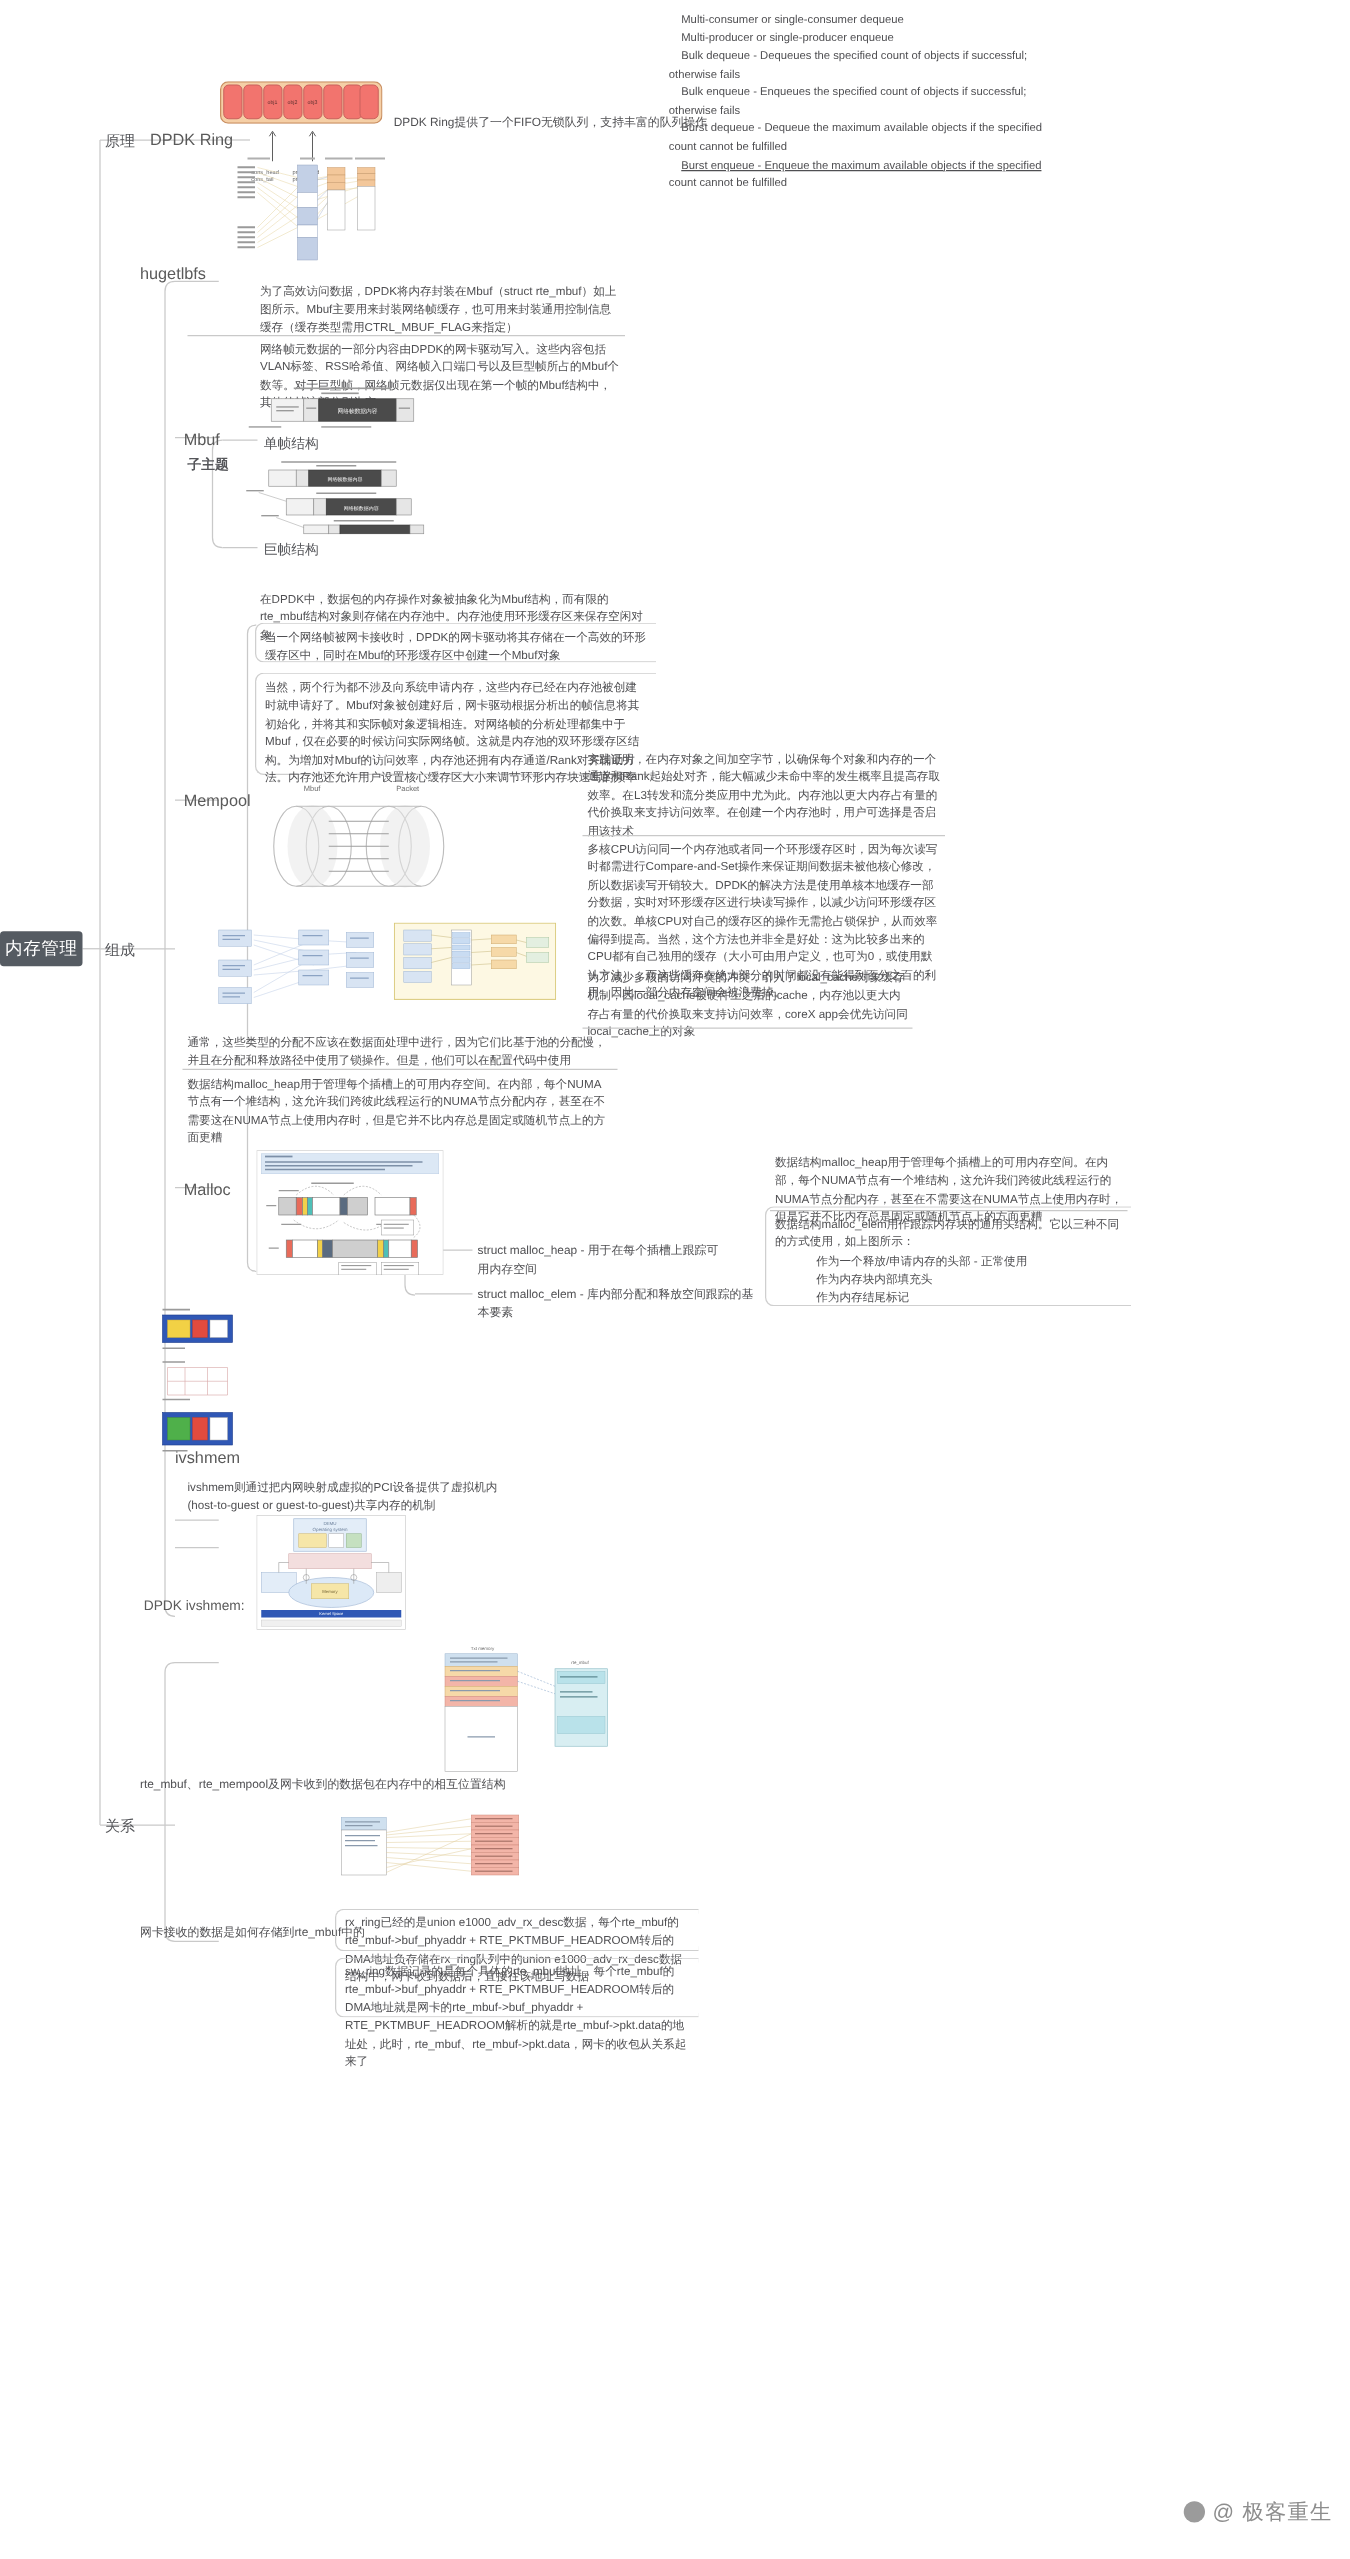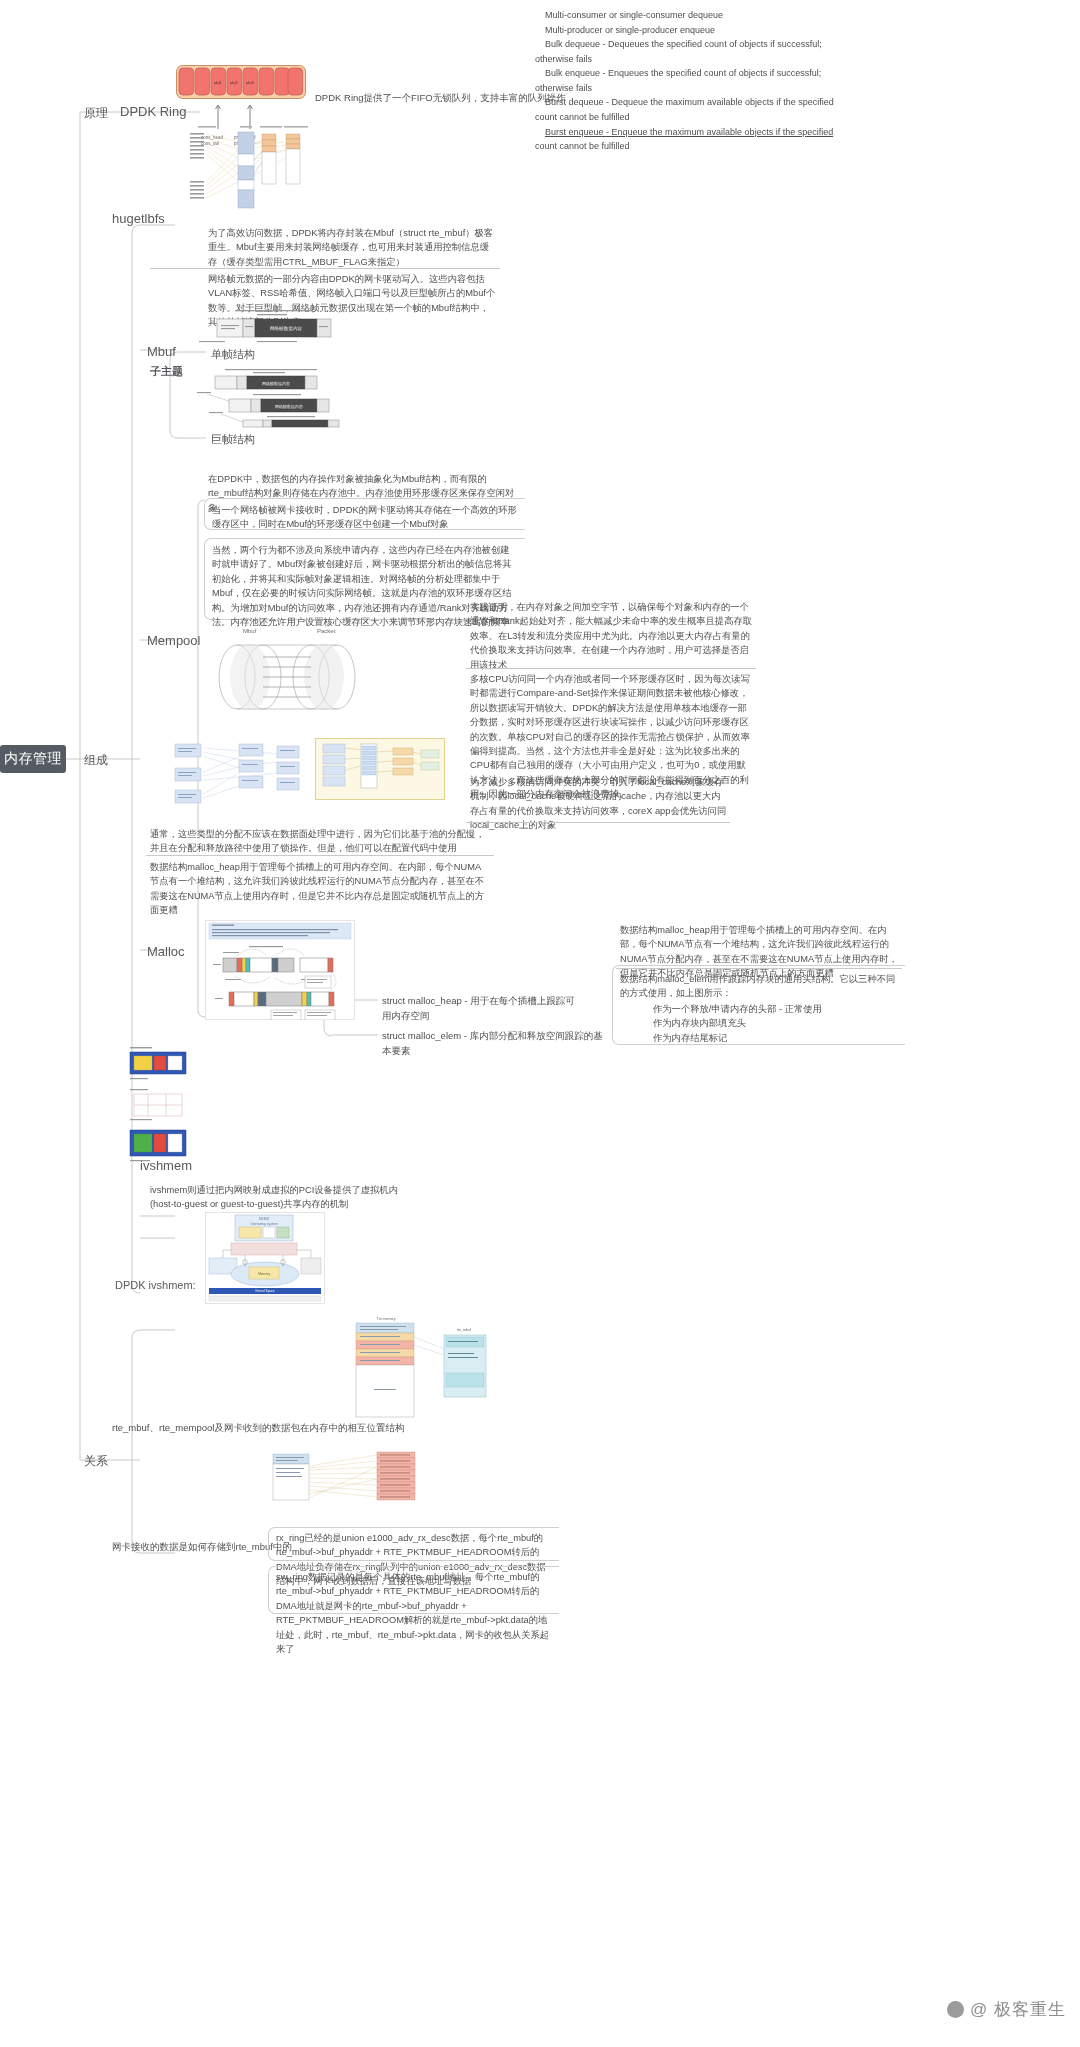--- a/index.html
+++ b/index.html
@@ -265,21 +265,21 @@
       </g>
       <g fill="#b0b0b0">
         <rect x="22" y="4" width="18" height="1.6"></rect>
         <rect x="64" y="4" width="12" height="1.6"></rect>
         <rect x="84" y="4" width="22" height="1.6"></rect>
         <rect x="108" y="4" width="24" height="1.6"></rect>
       </g>
     </svg>
   </div>
 
-  <div class="para" style="left:208px;top:226px;width:290px;">为了高效访问数据，DPDK将内存封装在Mbuf（struct rte_mbuf）极客重生。Mbuf主要用来封装网络帧缓存，也可用来封装通用控制信息缓存（缓存类型需用CTRL_MBUF_FLAG来指定）</div>
+  <div class="para" style="left:208px;top:226px;width:290px;">为了高效访问数据，DPDK将内存封装在Mbuf（struct rte_mbuf）如上图所示。Mbuf主要用来封装网络帧缓存，也可用来封装通用控制信息缓存（缓存类型需用CTRL_MBUF_FLAG来指定）</div>
   <div class="rule h" style="left:150px;top:268px;width:350px;"></div>
   <div class="para" style="left:208px;top:272px;width:290px;">网络帧元数据的一部分内容由DPDK的网卡驱动写入。这些内容包括VLAN标签、RSS哈希值、网络帧入口端口号以及巨型帧所占的Mbuf个数等。对于巨型帧，网络帧元数据仅出现在第一个帧的Mbuf结构中，其他的帧该部分则为空</div>
 
   <div class="art" style="left:195px;top:308px;">
     <svg width="160" height="36" viewBox="0 0 160 36">
       <g fill="#9a9a9a">
           <rect x="40" y="2" width="78" height="1.3"></rect>
           <rect x="62" y="6" width="30" height="1.3"></rect>
         </g>
       <rect x="22" y="11" width="26" height="18" fill="#f2f2f2" stroke="#8c8c8c" stroke-width="0.5"></rect>

